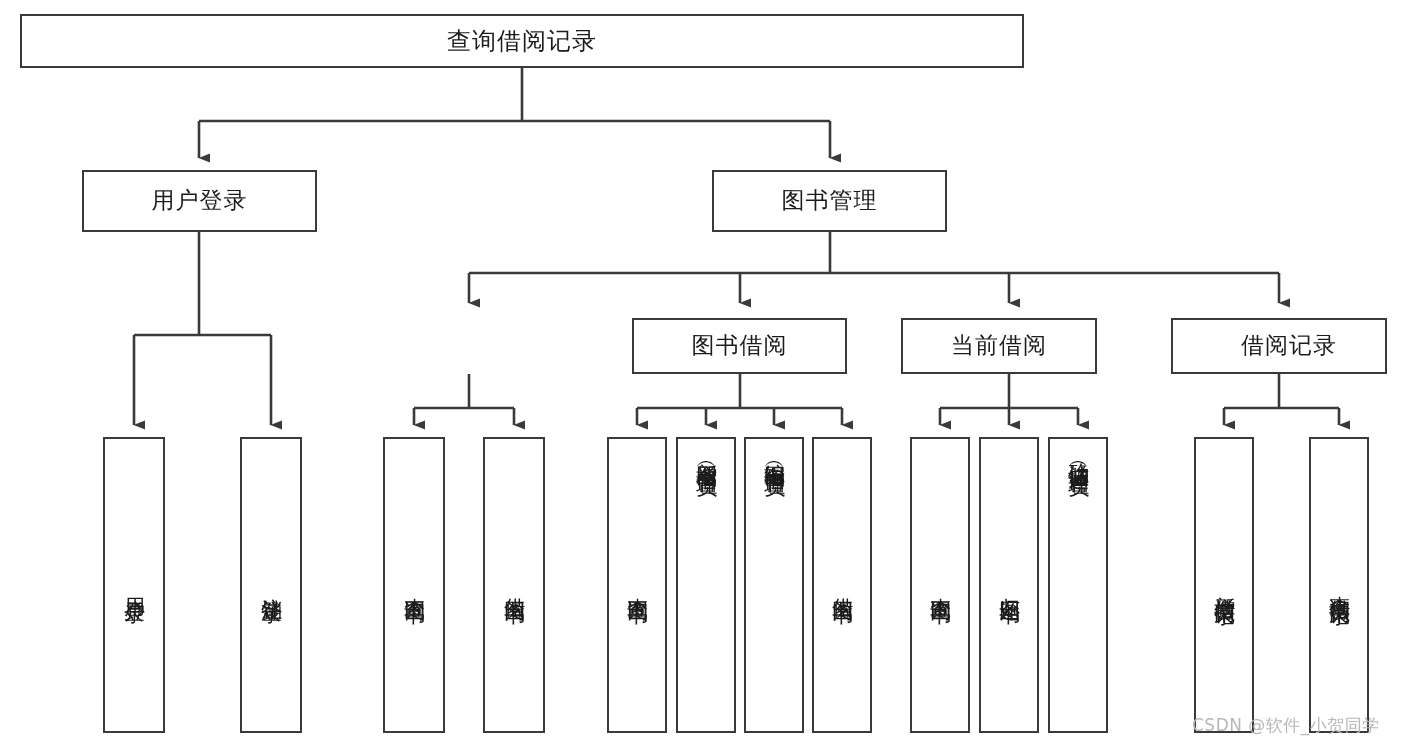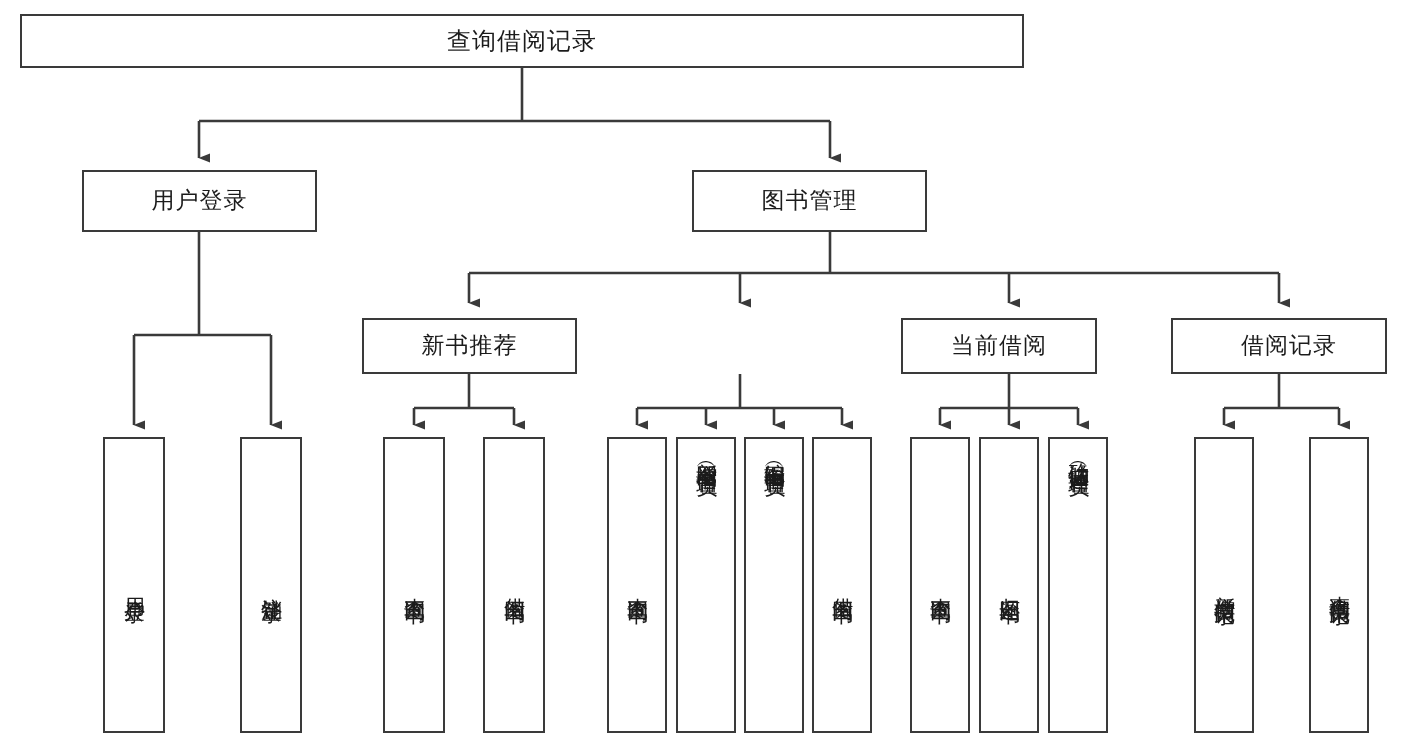--- a/index.html
+++ b/index.html
@@ -134,28 +134,28 @@
   </svg>
 
   <div class="node root horiz" style="left:20px; top:14px; width:1004px; height:54px;">
     <span class="node-label">查询借阅记录</span>
   </div>
 
   <div class="node horiz" style="left:82px; top:170px; width:235px; height:62px;">
     <span class="node-label">用户登录</span>
   </div>
 
-  <div class="node horiz" style="left:692px; top:170px; width:235px; height:62px;">
+  <div class="node horiz" style="left:712px; top:170px; width:235px; height:62px;">
     <span class="node-label">图书管理</span>
   </div>
 
-  <div class="node horiz" style="left:362px; top:318px; width:215px; height:56px;">
-    <span class="node-label">新书推荐</span>
-  </div>
-
+
+  <div class="node horiz" style="left:632px; top:318px; width:215px; height:56px;">
+    <span class="node-label">图书借阅</span>
+  </div>
 
   <div class="node horiz" style="left:901px; top:318px; width:196px; height:56px;">
     <span class="node-label">当前借阅</span>
   </div>
 
   <div class="node horiz" style="left:1171px; top:318px; width:216px; height:56px;padding-left:20px;">
     <span class="node-label">借阅记录</span>
   </div>
 
   <div class="node vert center-text" style="left:103px; top:437px; width:62px; height:296px;">
@@ -203,14 +203,15 @@
   </div>
 
   <div class="node vert center-text" style="left:1194px; top:437px; width:60px; height:296px;">
     <span class="node-label">新增借阅记录</span>
   </div>
 
   <div class="node vert center-text" style="left:1309px; top:437px; width:60px; height:296px;">
     <span class="node-label">查询借阅记录</span>
   </div>
 
+  <div id="watermark">CSDN @软件_小贺同学</div>
 
 </div>
 
 </body></html>

